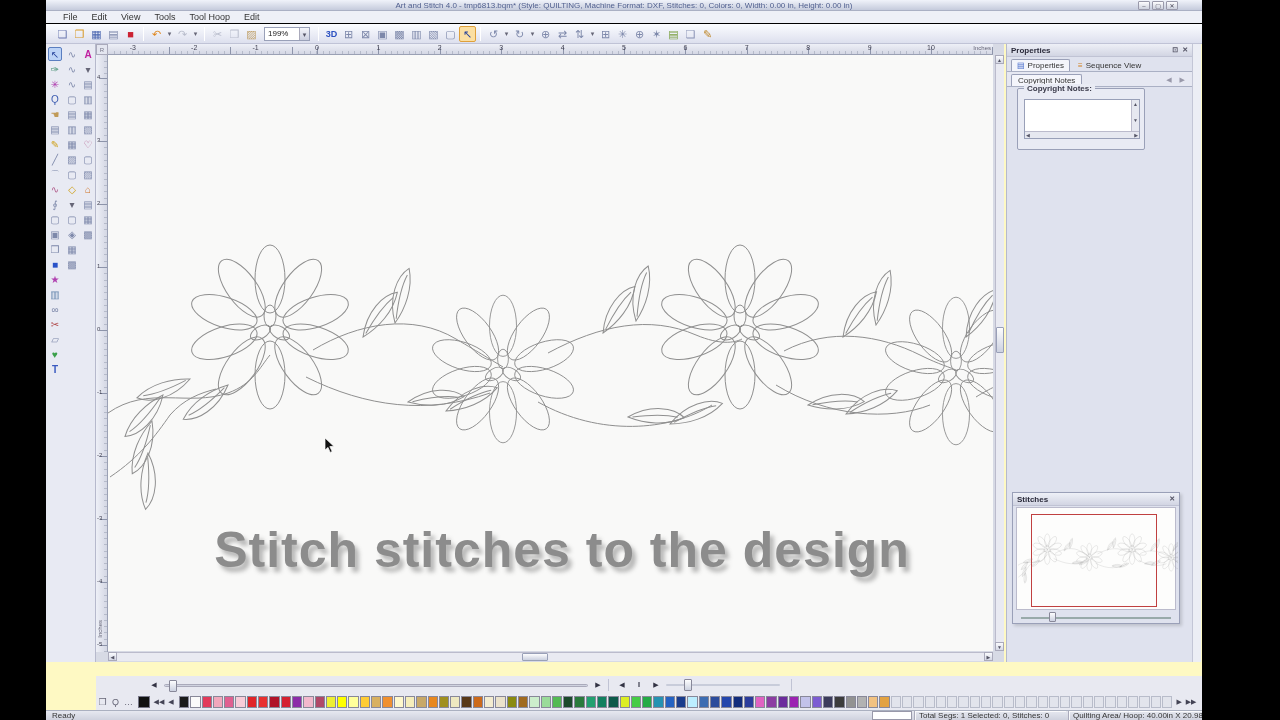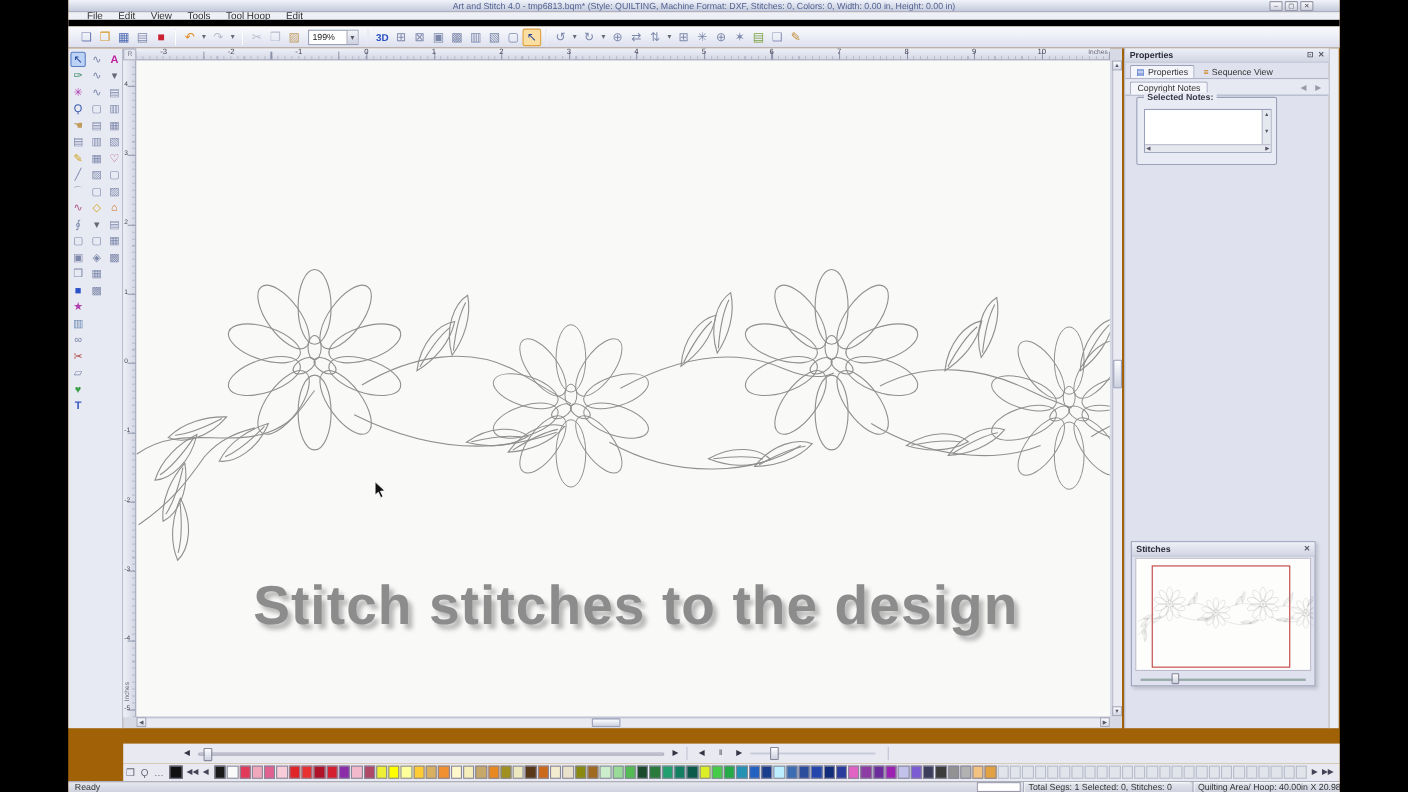--- a/index.html
+++ b/index.html
@@ -1,31 +1,31 @@
 <!DOCTYPE html>
 <html><head>
 <meta charset="utf-8">
 <style>
   * { margin:0; padding:0; box-sizing:border-box; }
   html,body { width:1280px; height:720px; background:#000; overflow:hidden;
               font-family:"Liberation Sans", sans-serif; }
-  .app { position:absolute; left:62px; top:0; width:1156px; height:720px;
-         background:#a16207; overflow:hidden; }
+  .app { position:absolute; left:46px; top:0; width:1156px; height:720px;
+         background:#fef9c3; overflow:hidden; }
 
   
   .titlebar { position:absolute; left:0; top:0; width:100%; height:11px;
     background:linear-gradient(#f0f3fa,#c5cbdc); border-bottom:1px solid #aab0c4;
     font-size:8px; color:#51608f; text-align:center; line-height:11px; }
   .winbtns { position:absolute; left:1092px; top:1px; display:flex; gap:2px; }
   .winbtn { width:12px; height:9px; font-size:6px; line-height:8px; text-align:center;
     color:#445; background:linear-gradient(#fdfdfe,#ccd0dd); border:1px solid #99a; border-radius:1px; }
 
   
   .menubar { position:absolute; left:0; top:11px; width:100%; height:13px;
-    background:#eef0f7; border-bottom:6px solid #000000; display:flex; align-items:center; padding-left:10px; }
+    background:#eef0f7; border-bottom:1px solid #000000; display:flex; align-items:center; padding-left:10px; }
   .menu-item { font-size:9px; color:#333; padding:0 7px; line-height:13px; }
 
   
   .toolbar { position:absolute; left:0; top:24px; width:100%; height:20px;
     background:linear-gradient(#fbfcff,#dde0ee); border-bottom:1px solid #c0c3d6;
     display:flex; align-items:center; padding-left:8px; }
   .tb-btn { width:17px; height:16px; line-height:15px; text-align:center; font-size:11px;
     border:1px solid transparent; border-radius:2px; }
   .tb-btn.active { background:#fbdfa2; border-color:#dfa03a; }
   .tb-drop { width:9px; height:16px; line-height:15px; font-size:7px; color:#667; text-align:center; }
@@ -400,21 +400,21 @@
       <div class="ptab">
         <span class="ticon" style="color:#d08020">≡</span>
         <span>Sequence View</span>
       </div>
     </div>
     <div class="subtabs">
       <div class="subtab">Copyright Notes</div>
       <div class="subnav">◀ ▶</div>
     </div>
     <div class="groupbox">
-      <div class="grouplabel">Selected Notes:</div>
+      <div class="grouplabel">Copyright Notes:</div>
       <div class="cnotes">
         <textarea style=""></textarea>
         <div class="mini-sb-v">▲<br><br>▼</div>
         <div class="mini-sb-h">
             <span>◀</span>
             <span>▶</span>
           </div>
       </div>
     </div>
   </div>

